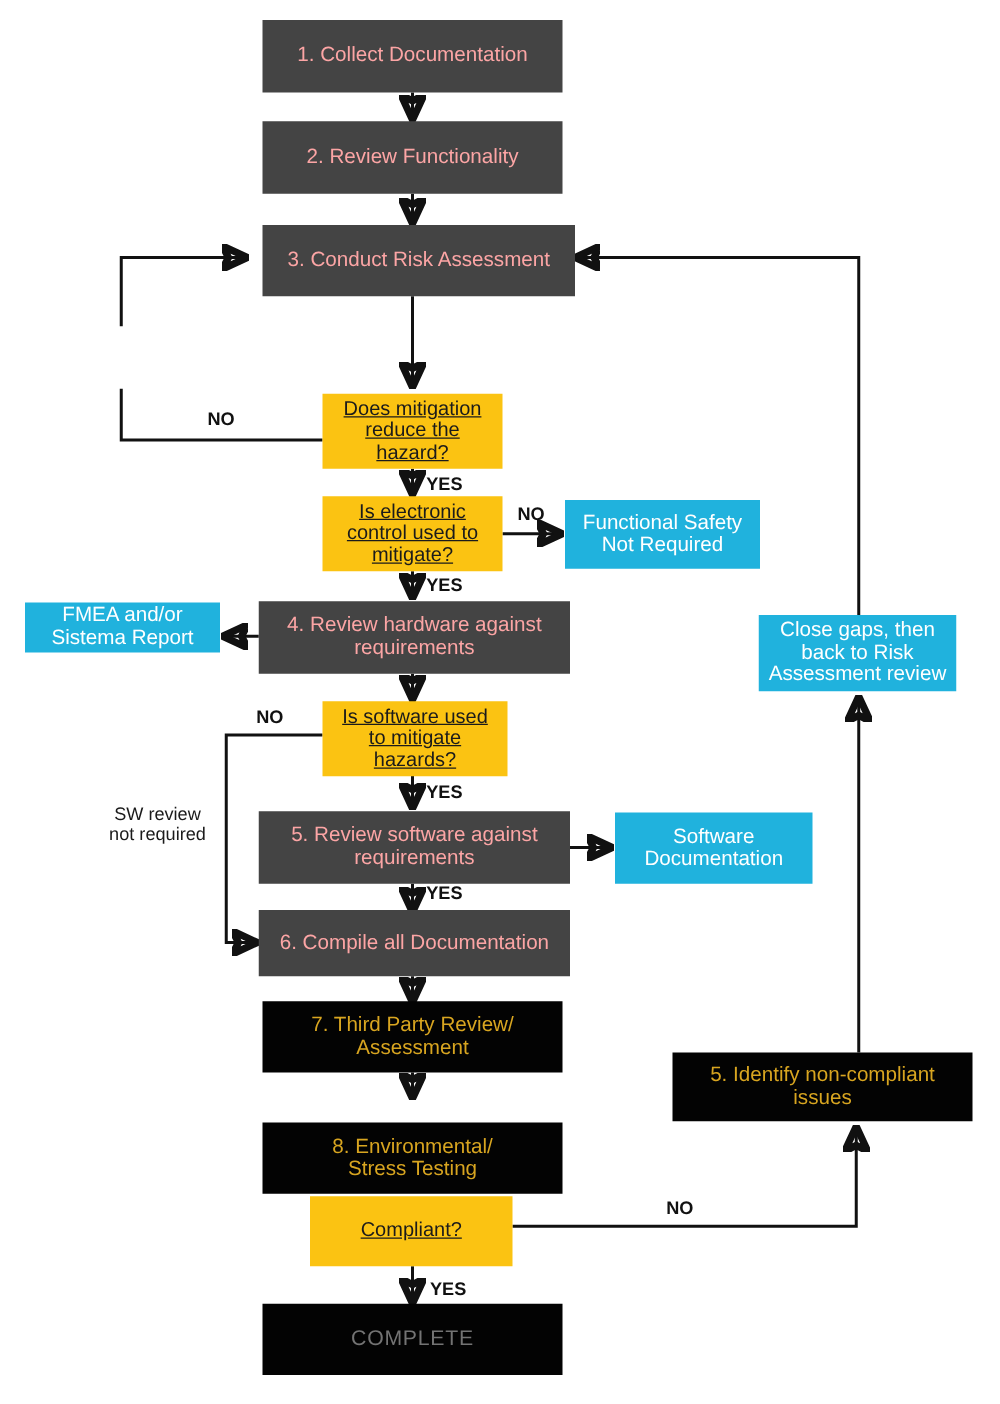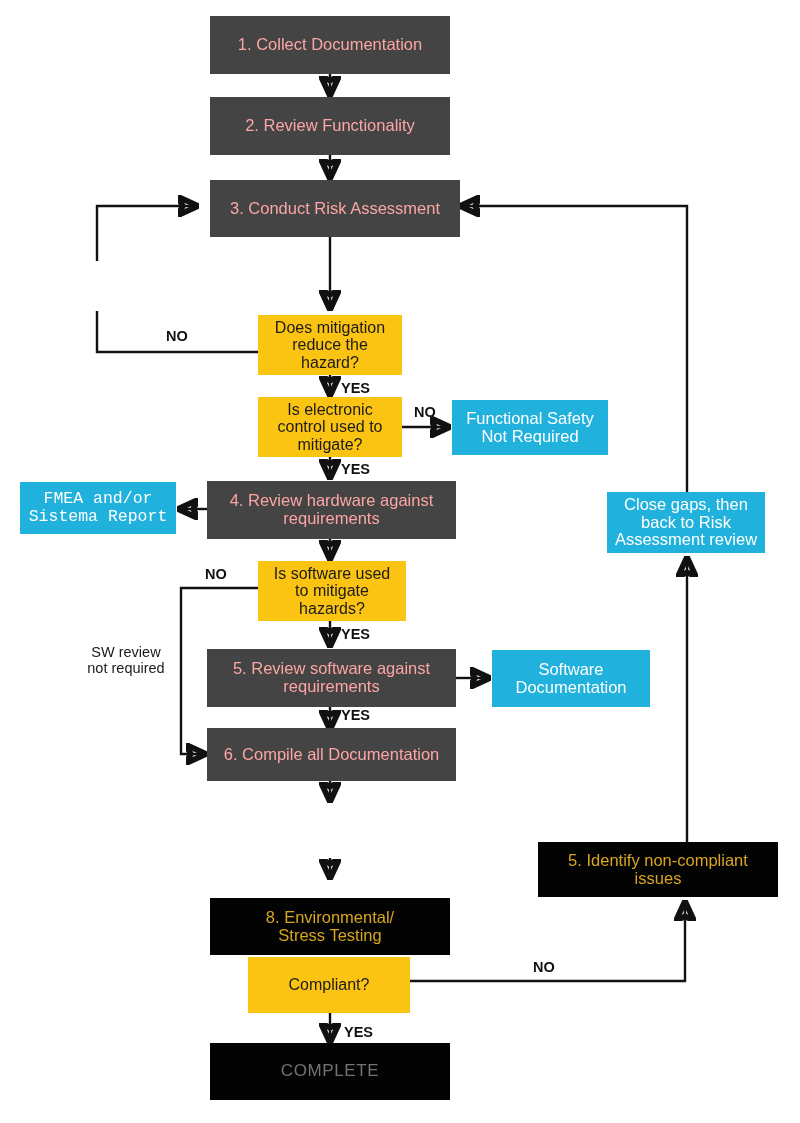--- a/index.html
+++ b/index.html
@@ -30,20 +30,21 @@
   }
   .node.process {
     background: #444444;
     color: #fca5a5;
     font-size: 16.5px;
   }
   .node.decision {
     background: #fbc312;
     color: #1b1b1b;
     font-size: 16px;
+    text-decoration: underline;
   }
   .node.doc {
     background: #20b2dd;
     color: #ffffff;
     font-size: 16.5px;
   }
   .node.black {
     background: #030303;
     color: #d8a520;
     font-size: 16.5px;
@@ -151,39 +152,41 @@
   <div class="node decision" style="left:258px; top:397px; width:144px; height:60px;">Is electronic
 control used to
 mitigate?</div>
 
   <div class="node doc" style="left:452px; top:400px; width:156px; height:55px;">Functional Safety
 Not Required</div>
 
   <div class="node process" style="left:207px; top:481px; width:249px; height:58px;">4. Review hardware against
 requirements</div>
 
-  <div class="node doc" style="left:20px; top:482px; width:156px; height:52px;font-family:Liberation Mono, monospace;">FMEA and/or
+  <div class="node doc" style="left:20px; top:482px; width:156px; height:40px;">FMEA and/or
 Sistema Report</div>
 
   <div class="node doc" style="left:607px; top:492px; width:158px; height:61px;">Close gaps, then
 back to Risk
 Assessment review</div>
 
   <div class="node decision" style="left:258px; top:561px; width:148px; height:60px;">Is software used
 to mitigate
 hazards?</div>
 
   <div class="node process" style="left:207px; top:649px; width:249px; height:58px;">5. Review software  against
 requirements</div>
 
   <div class="node doc" style="left:492px; top:650px; width:158px; height:57px;">Software
 Documentation</div>
 
   <div class="node process" style="left:207px; top:728px; width:249px; height:53px;">6. Compile all Documentation</div>
 
+  <div class="node black" style="left:210px; top:801px; width:240px; height:57px;">7. Third Party Review/
+Assessment</div>
 
   <div class="node black" style="left:210px; top:878px; width:240px; height:57px;margin-top:20px;">8. Environmental/
 Stress Testing</div>
 
   <div class="node black" style="left:538px; top:842px; width:240px; height:55px;">5. Identify non-compliant
 issues</div>
 
   <div class="node decision" style="left:248px; top:957px; width:162px; height:56px;">Compliant?</div>
 
   <div class="node black complete" style="left:210px; top:1043px; width:240px; height:57px;">COMPLETE</div>

